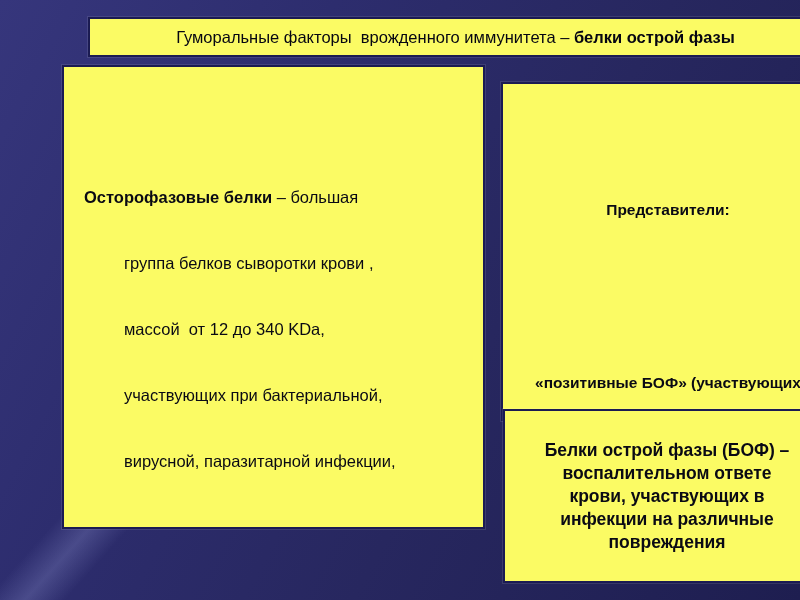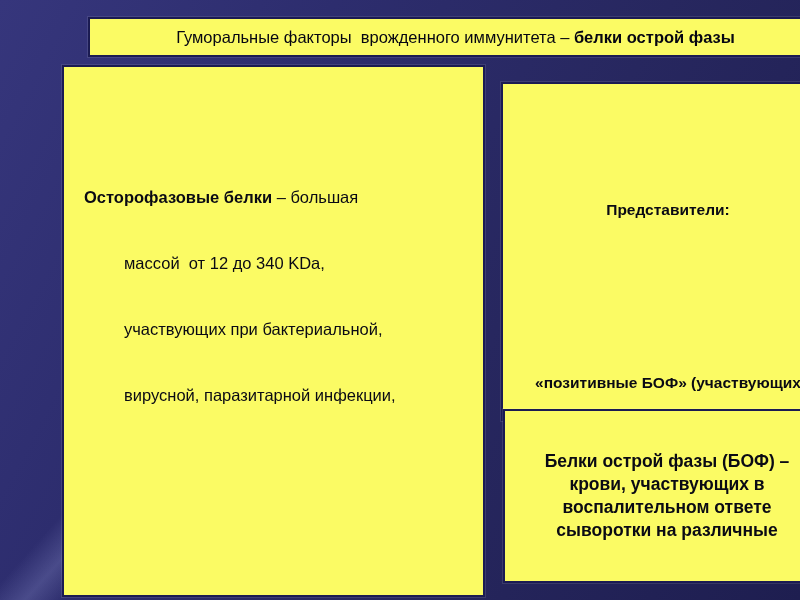--- a/index.html
+++ b/index.html
@@ -47,21 +47,21 @@
     align-items: center;
     justify-content: center;
     font-size: 16.5px;
     white-space: pre-wrap;
     color: #060612;
   }
   .title-box .emph { font-weight: 700; }
 
   .left-panel {
     left: 14px; top: 65px;
-    width: 423px; height: 532px;
+    width: 423px; height: 464px;
     padding: 9px 0 6px 20px;
     font-size: 16.5px;
     line-height: 22px;
     white-space: pre-wrap;
   }
   .para { margin: 0 0 8px 0; }
   .para .line.cont { padding-left: 40px; }
   .para .lead { font-weight: 700; }
 
   .right-top-panel {
@@ -99,20 +99,21 @@
   <div class="swoosh-left"></div>
 
   <div class="panel title-box">
     <div><span>Гуморальные факторы  врожденного иммунитета – </span><span class="emph">белки острой фазы</span></div>
   </div>
 
   <div class="panel left-panel">
 
     <div class="para">
       <div class="line first"><span class="lead">Осторофазовые белки</span><span> – большая</span></div>
+      <div class="line cont">группа белков сыворотки крови ,</div>
       <div class="line cont">массой  от 12 до 340 KDa,</div>
       <div class="line cont">участвующих при бактериальной,</div>
       <div class="line cont">вирусной, паразитарной инфекции,</div>
       
       
       
       
     </div>
 
     
@@ -144,18 +145,19 @@
     </div>
 
     
 
     
 
   </div>
 
   <div class="panel right-bottom-panel">
     <div class="line">Белки острой фазы (БОФ) –</div>
+    <div class="line">воспалительном ответе</div>
     <div class="line">крови, участвующих в</div>
-    <div class="line">воспалительном ответе</div>
-    <div class="line">сыворотки на различные</div>
+    <div class="line">инфекции на различные</div>
+    <div class="line">повреждения</div>
   </div>
 
 </div>
 
 </body></html>

